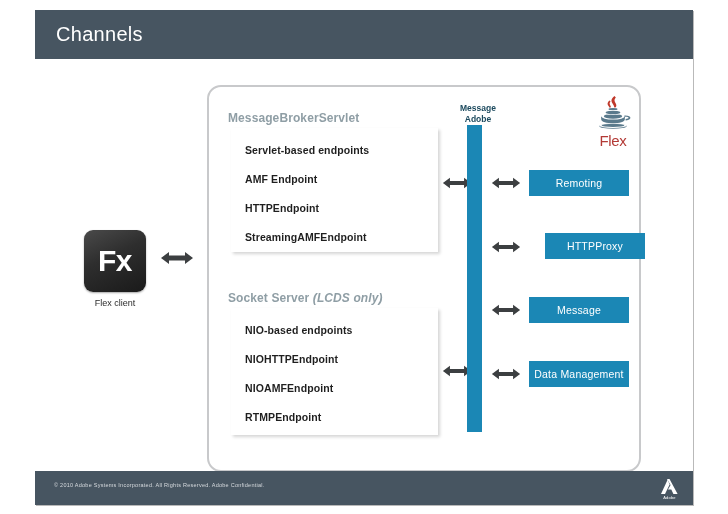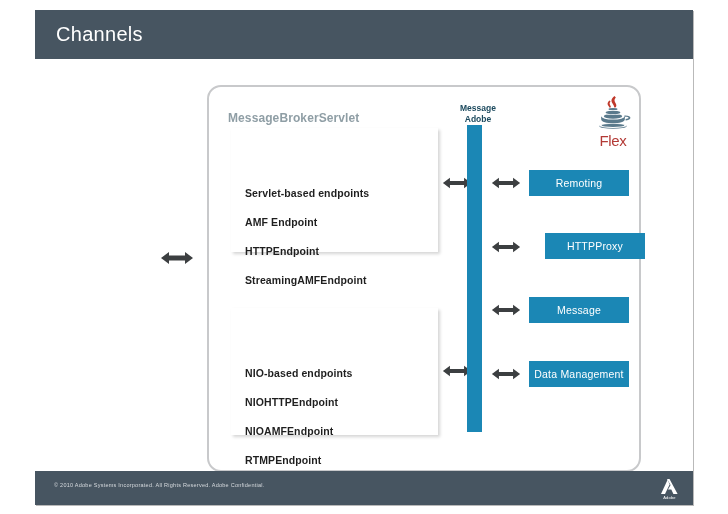--- a/index.html
+++ b/index.html
@@ -131,21 +131,20 @@
   #panel-socket  { left: 196px; top: 245px; width: 207px; height: 127px; }
 
   .endpoint-item {
     position: absolute;
     left: 14px;
     color: #1f1f1f;
     font-size: 10.5px;
     font-weight: bold;
     white-space: nowrap;
     letter-spacing: 0.1px;
-    margin-top: 43px;
   }
 
   
   #broker-label {
     position: absolute;
     left: 415px;
     top: 40px;
     width: 56px;
     text-align: center;
     color: #1c4a5e;
@@ -239,20 +238,24 @@
 <body>
 
 <div id="slide">
 
   <div id="slide-header">
     <div id="page-title">Channels</div>
   </div>
 
   <div id="diagram">
 
+    <div id="flex-client">
+      <div id="flex-icon">Fx</div>
+      <div id="flex-client-label">Flex client</div>
+    </div>
 
     <div class="arrow" style="left:125px; top:187px;">
       <svg width="34" height="16" viewBox="0 0 34 16">
         <path d="M1 8 L9 2 L9 5.6 L25 5.6 L25 2 L33 8 L25 14 L25 10.4 L9 10.4 L9 14 Z" fill="#3c3f41"></path>
       </svg>
     </div>
 
     <div id="server-container"></div>
 
     <div class="group-label" id="label-servlet">
@@ -265,20 +268,23 @@
       <div class="endpoint-item" style="top:74px;">HTTPEndpoint</div>
       <div class="endpoint-item" style="top:103px;">StreamingAMFEndpoint</div>
     </div>
 
     <div class="arrow" style="left:407px; top:112px;">
       <svg width="30" height="16" viewBox="0 0 34 16">
         <path d="M1 8 L9 2 L9 5.6 L25 5.6 L25 2 L33 8 L25 14 L25 10.4 L9 10.4 L9 14 Z" fill="#3c3f41"></path>
       </svg>
     </div>
 
+    <div class="group-label" id="label-socket">
+      <span>Socket Server </span><span class="note">(LCDS only)</span>
+    </div>
 
     <div class="endpoint-panel" id="panel-socket">
       <div class="endpoint-item" style="top:16px;">NIO-based endpoints</div>
       <div class="endpoint-item" style="top:45px;">NIOHTTPEndpoint</div>
       <div class="endpoint-item" style="top:74px;">NIOAMFEndpoint</div>
       <div class="endpoint-item" style="top:103px;">RTMPEndpoint</div>
     </div>
 
     <div class="arrow" style="left:407px; top:300px;">
       <svg width="30" height="16" viewBox="0 0 34 16">

